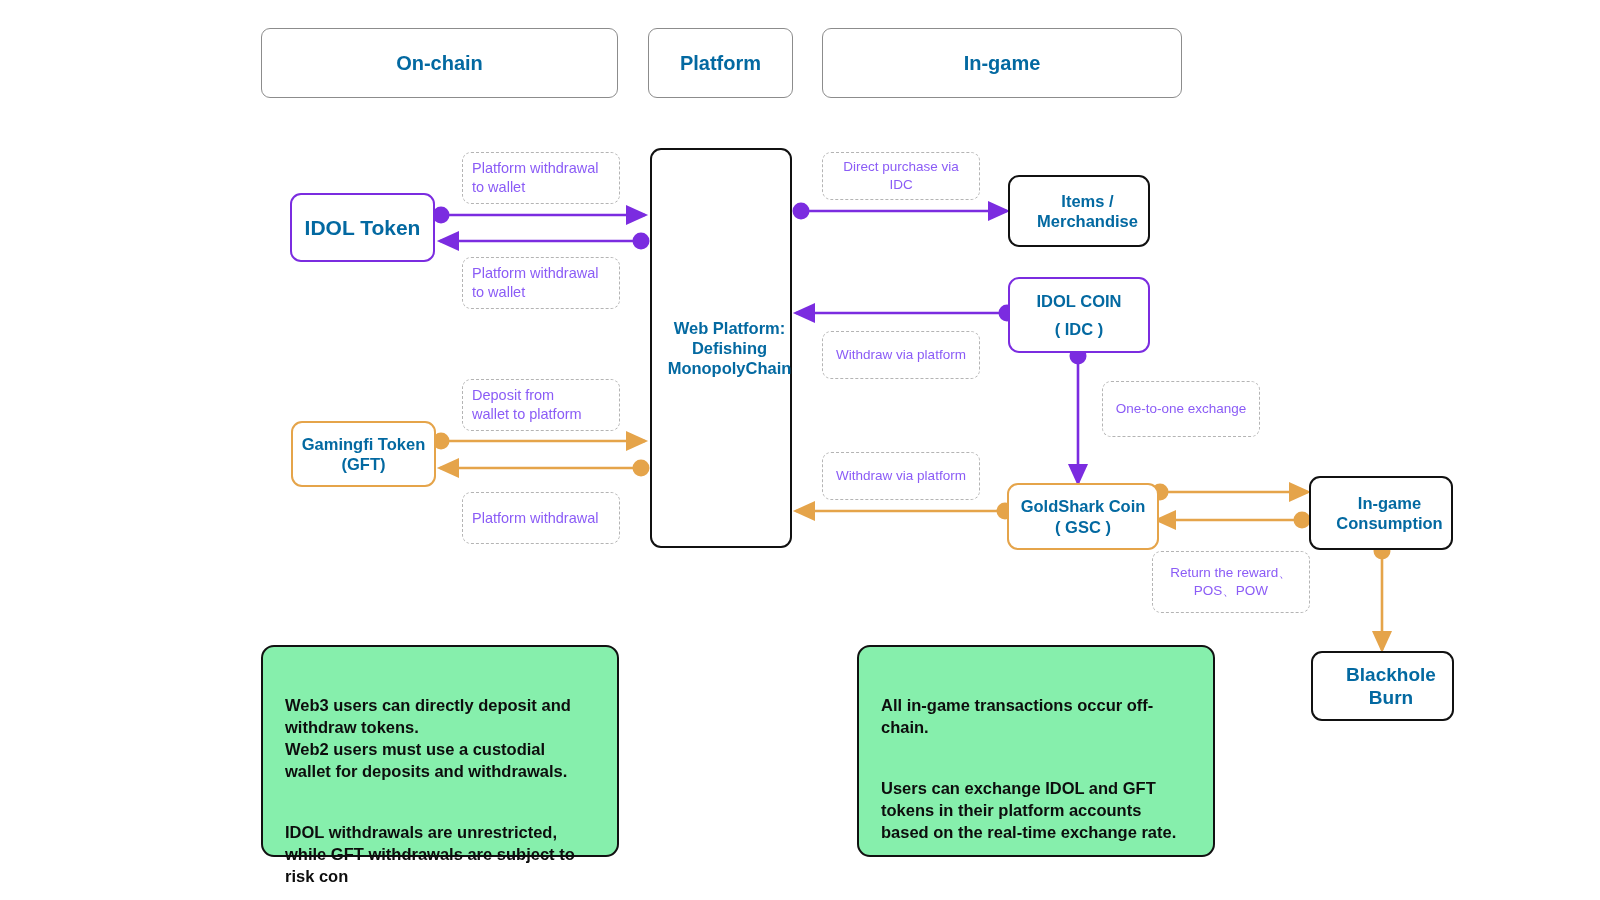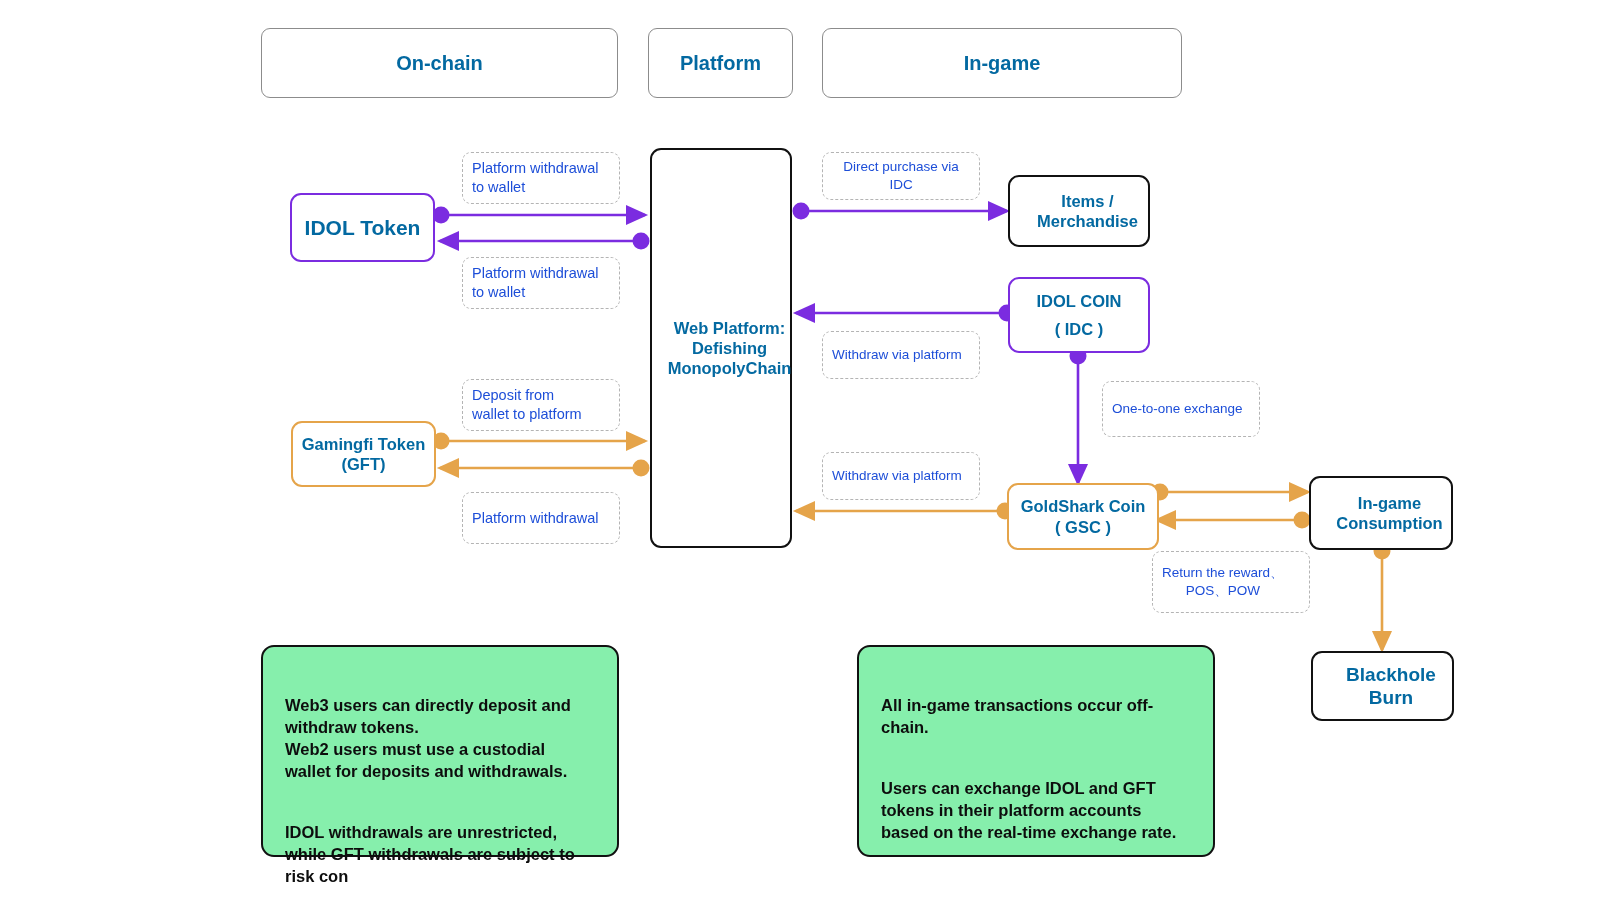--- a/index.html
+++ b/index.html
@@ -31,29 +31,29 @@
   }
   .blk{ border:2.4px solid #111111; border-radius:11px;padding-left:17px; }
   .pur{ border:2.4px solid #7b2ce0; border-radius:11px; }
   .org{ border:2.2px solid #e5a44a; border-radius:11px; }
 
   .lbl{
     position:absolute;
     box-sizing:border-box;
     border:1.7px dashed #b4b4b4;
     border-radius:9px;
-    color:#1d4ed8;
+    color:#8b5cf6;
     font-size:14.5px;
     line-height:1.3;
     display:flex;align-items:center;
     padding:4px 9px;
     background:transparent;
     z-index:4;
   }
-  .lbl.ctr{text-align:center;}
+  .lbl.ctr{justify-content:center;text-align:center;}
 
   .note{
     position:absolute;
     box-sizing:border-box;
     border:2.4px solid #111111;
     border-radius:13px;
     background:#86efac;
     padding:26px 22px 20px 22px;
     font-size:16.5px;
     font-weight:bold;

